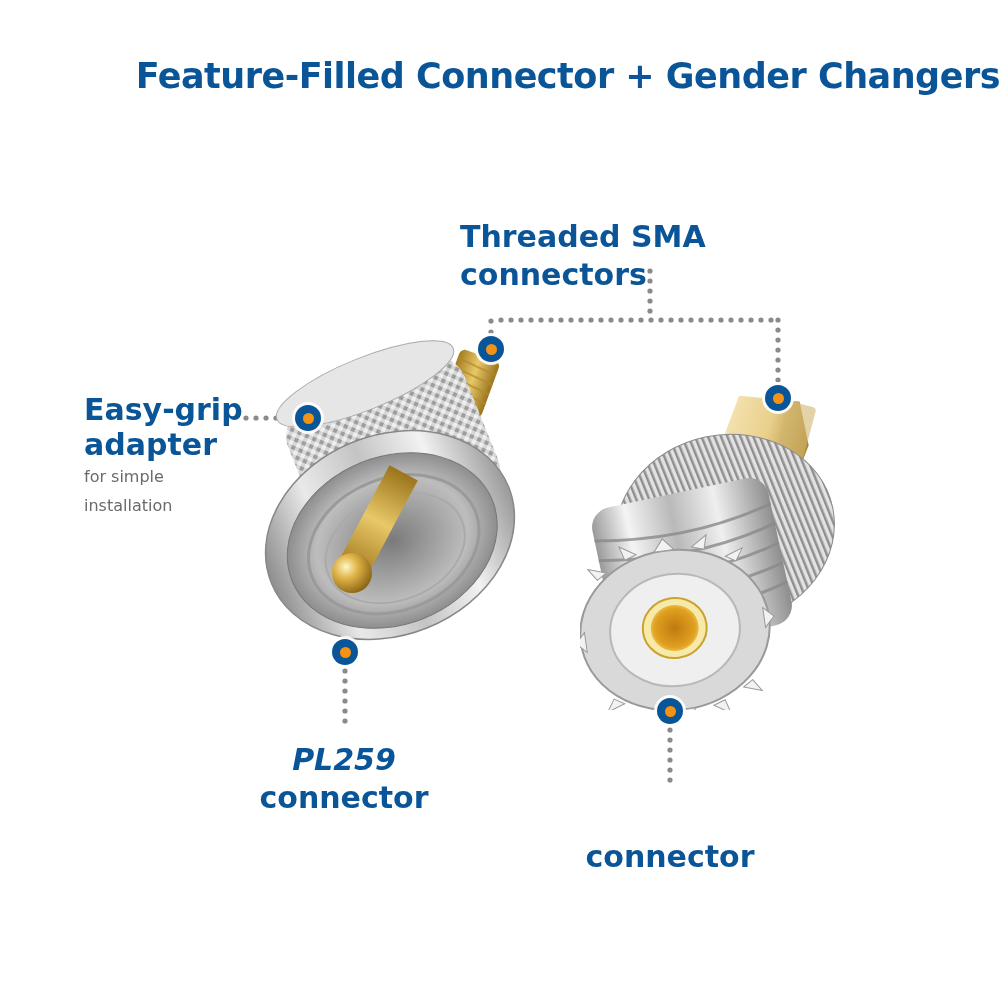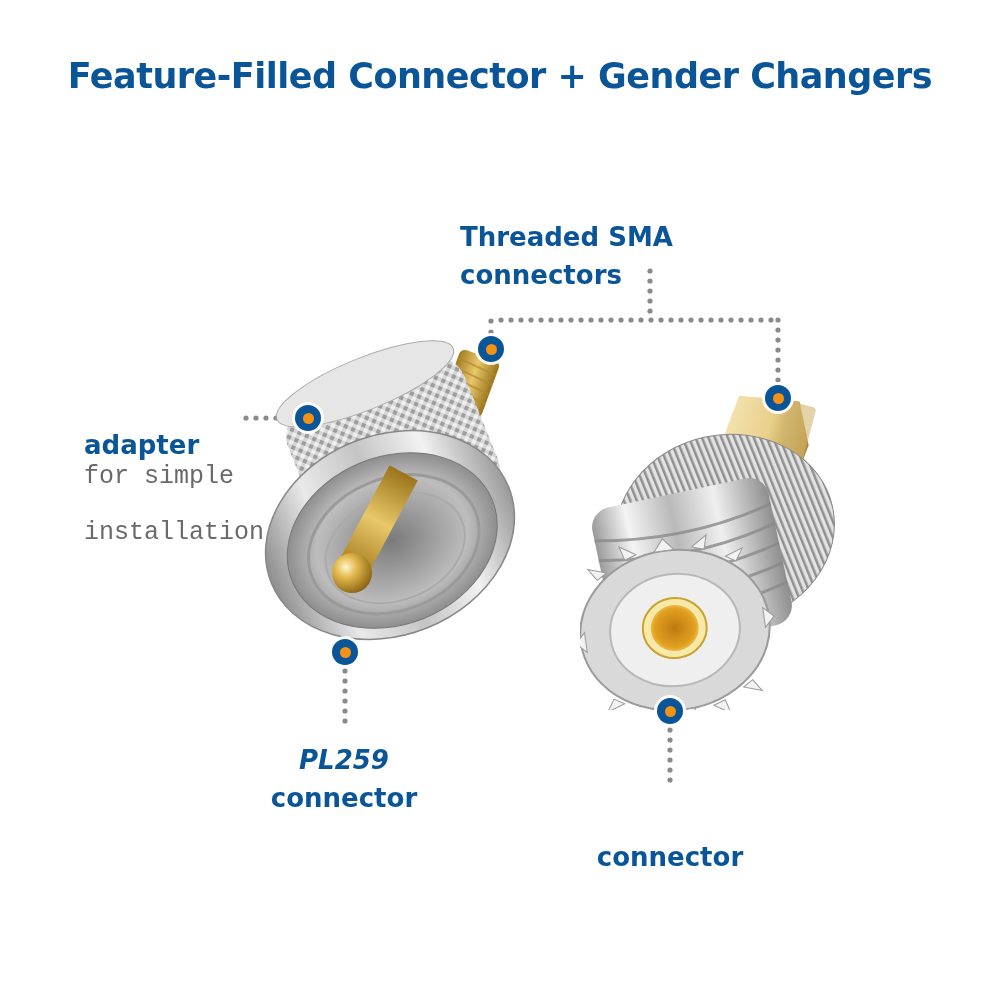--- a/index.html
+++ b/index.html
@@ -1,23 +1,23 @@
 <!DOCTYPE html>
 <html><head>
 <meta charset="utf-8">
 <style>
   html, body { margin: 0; padding: 0; background: #ffffff; }
   body { width: 1000px; height: 1000px; position: relative; overflow: hidden;
          font-family: "DejaVu Sans", sans-serif; }
   .canvas { position: absolute; left: 0; top: 0; width: 1000px; height: 1000px; background: #ffffff; }
-  .title { position: absolute; left: 0; top: 56px; width: 1000px; text-align: center;
+  .title { position: absolute; left: 0; top: 56px; width: 1000px; text-align: right;
            font-size: 35px; font-weight: bold; color: #0a5598; letter-spacing: -0.5px; }
-  .label { position: absolute; color: #0a5598; font-weight: bold; font-size: 26px; line-height: 38px; }
+  .label { position: absolute; color: #0a5598; font-weight: bold; font-size: 30px; line-height: 38px; }
   .label.center { text-align: center; }
-  .sublabel { position: absolute; color: #6a6a6a; font-size: 25px; line-height: 30px; font-family: Liberation Mono, monospace; }
+  .sublabel { position: absolute; color: #6a6a6a; font-size: 16px; line-height: 30px; }
   .marker { position: absolute; width: 26px; height: 26px; border-radius: 50%;
             background: #0a5598; box-shadow: 0 0 0 3px rgba(255,255,255,0.9);
             display: flex; align-items: center; justify-content: center; }
   .marker .dot { width: 11px; height: 11px; border-radius: 50%; background: #f39214; }
   svg.dots { position: absolute; left: 0; top: 0; }
   svg.product { position: absolute; }
 </style>
 </head>
 <body>
 
@@ -234,21 +234,22 @@
     </div>
   <div class="marker" style="left:332px; top:639px;">
       <div class="dot"></div>
     </div>
   <div class="marker" style="left:657px; top:698px;">
       <div class="dot"></div>
     </div>
 
   <div class="label" style="left:460px; top:218px; width:380px;">Threaded SMA connectors</div>
 
+  <div class="label" style="left:84px; top:391px;">Easy-grip</div>
   <div class="label" style="left:84px; top:426px;">adapter</div>
   <div class="sublabel" style="left:84px; top:462px;">for simple</div>
-  <div class="sublabel" style="left:84px; top:518px;">installation</div>
+  <div class="sublabel" style="left:84px; top:491px;">installation</div>
 
   <div class="label center" style="left:244px; top:741px; width:200px;font-style:italic;">PL259</div>
   <div class="label center" style="left:244px; top:779px; width:200px;">connector</div>
 
   <div class="label center" style="left:570px; top:838px; width:200px;">connector</div>
 </div>
 
 </body></html>

